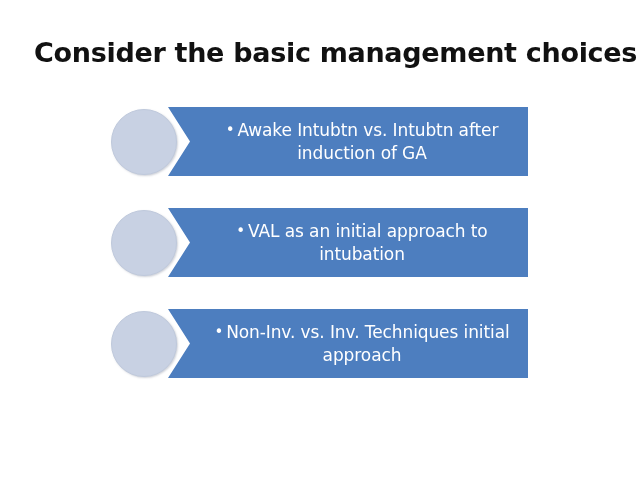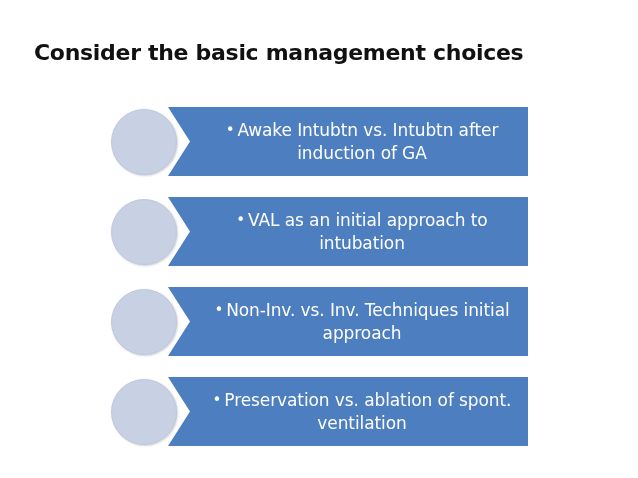--- a/index.html
+++ b/index.html
@@ -20,39 +20,39 @@
     height: 478px;
     background: #ffffff;
   }
 
   .slide-title {
     position: absolute;
     left: 34px;
     top: 36px;
     width: 570px;
     font-family: "DejaVu Sans", sans-serif;
-    font-size: 22px;
+    font-size: 27px;
     font-weight: bold;
     letter-spacing: -0.3px;
     color: #111111;
     line-height: 34px;
     white-space: nowrap;
   }
 
   .chevron-list {
     position: absolute;
     left: 0;
     top: 105px;
     width: 638px;
   }
 
   .chevron-row {
     position: relative;
     height: 71px;
-    margin-bottom: 19px;
+    margin-bottom: 30px;
   }
 
   
   .chevron-bar {
     position: absolute;
     left: 168px;
     top: 2px;
     width: 360px;
     height: 69px;
     background: #4D7EBF;
@@ -134,24 +134,15 @@
     <div class="chevron-row">
       <div class="chevron-bar">
         <div class="chevron-bar-inner">
           <div class="chevron-text"><span class="bullet">•</span><span>Non-Inv. vs. Inv. Techniques initial
 approach</span></div>
         </div>
       </div>
       <div class="chevron-circle"></div>
     </div>
 
-    <div class="chevron-row">
-      <div class="chevron-bar">
-        <div class="chevron-bar-inner">
-          <div class="chevron-text"><span class="bullet">•</span><span>Preservation vs. ablation of spont.
-ventilation</span></div>
-        </div>
-      </div>
-      <div class="chevron-circle"></div>
-    </div>
 
   </div>
 </div>
 
 </body></html>

